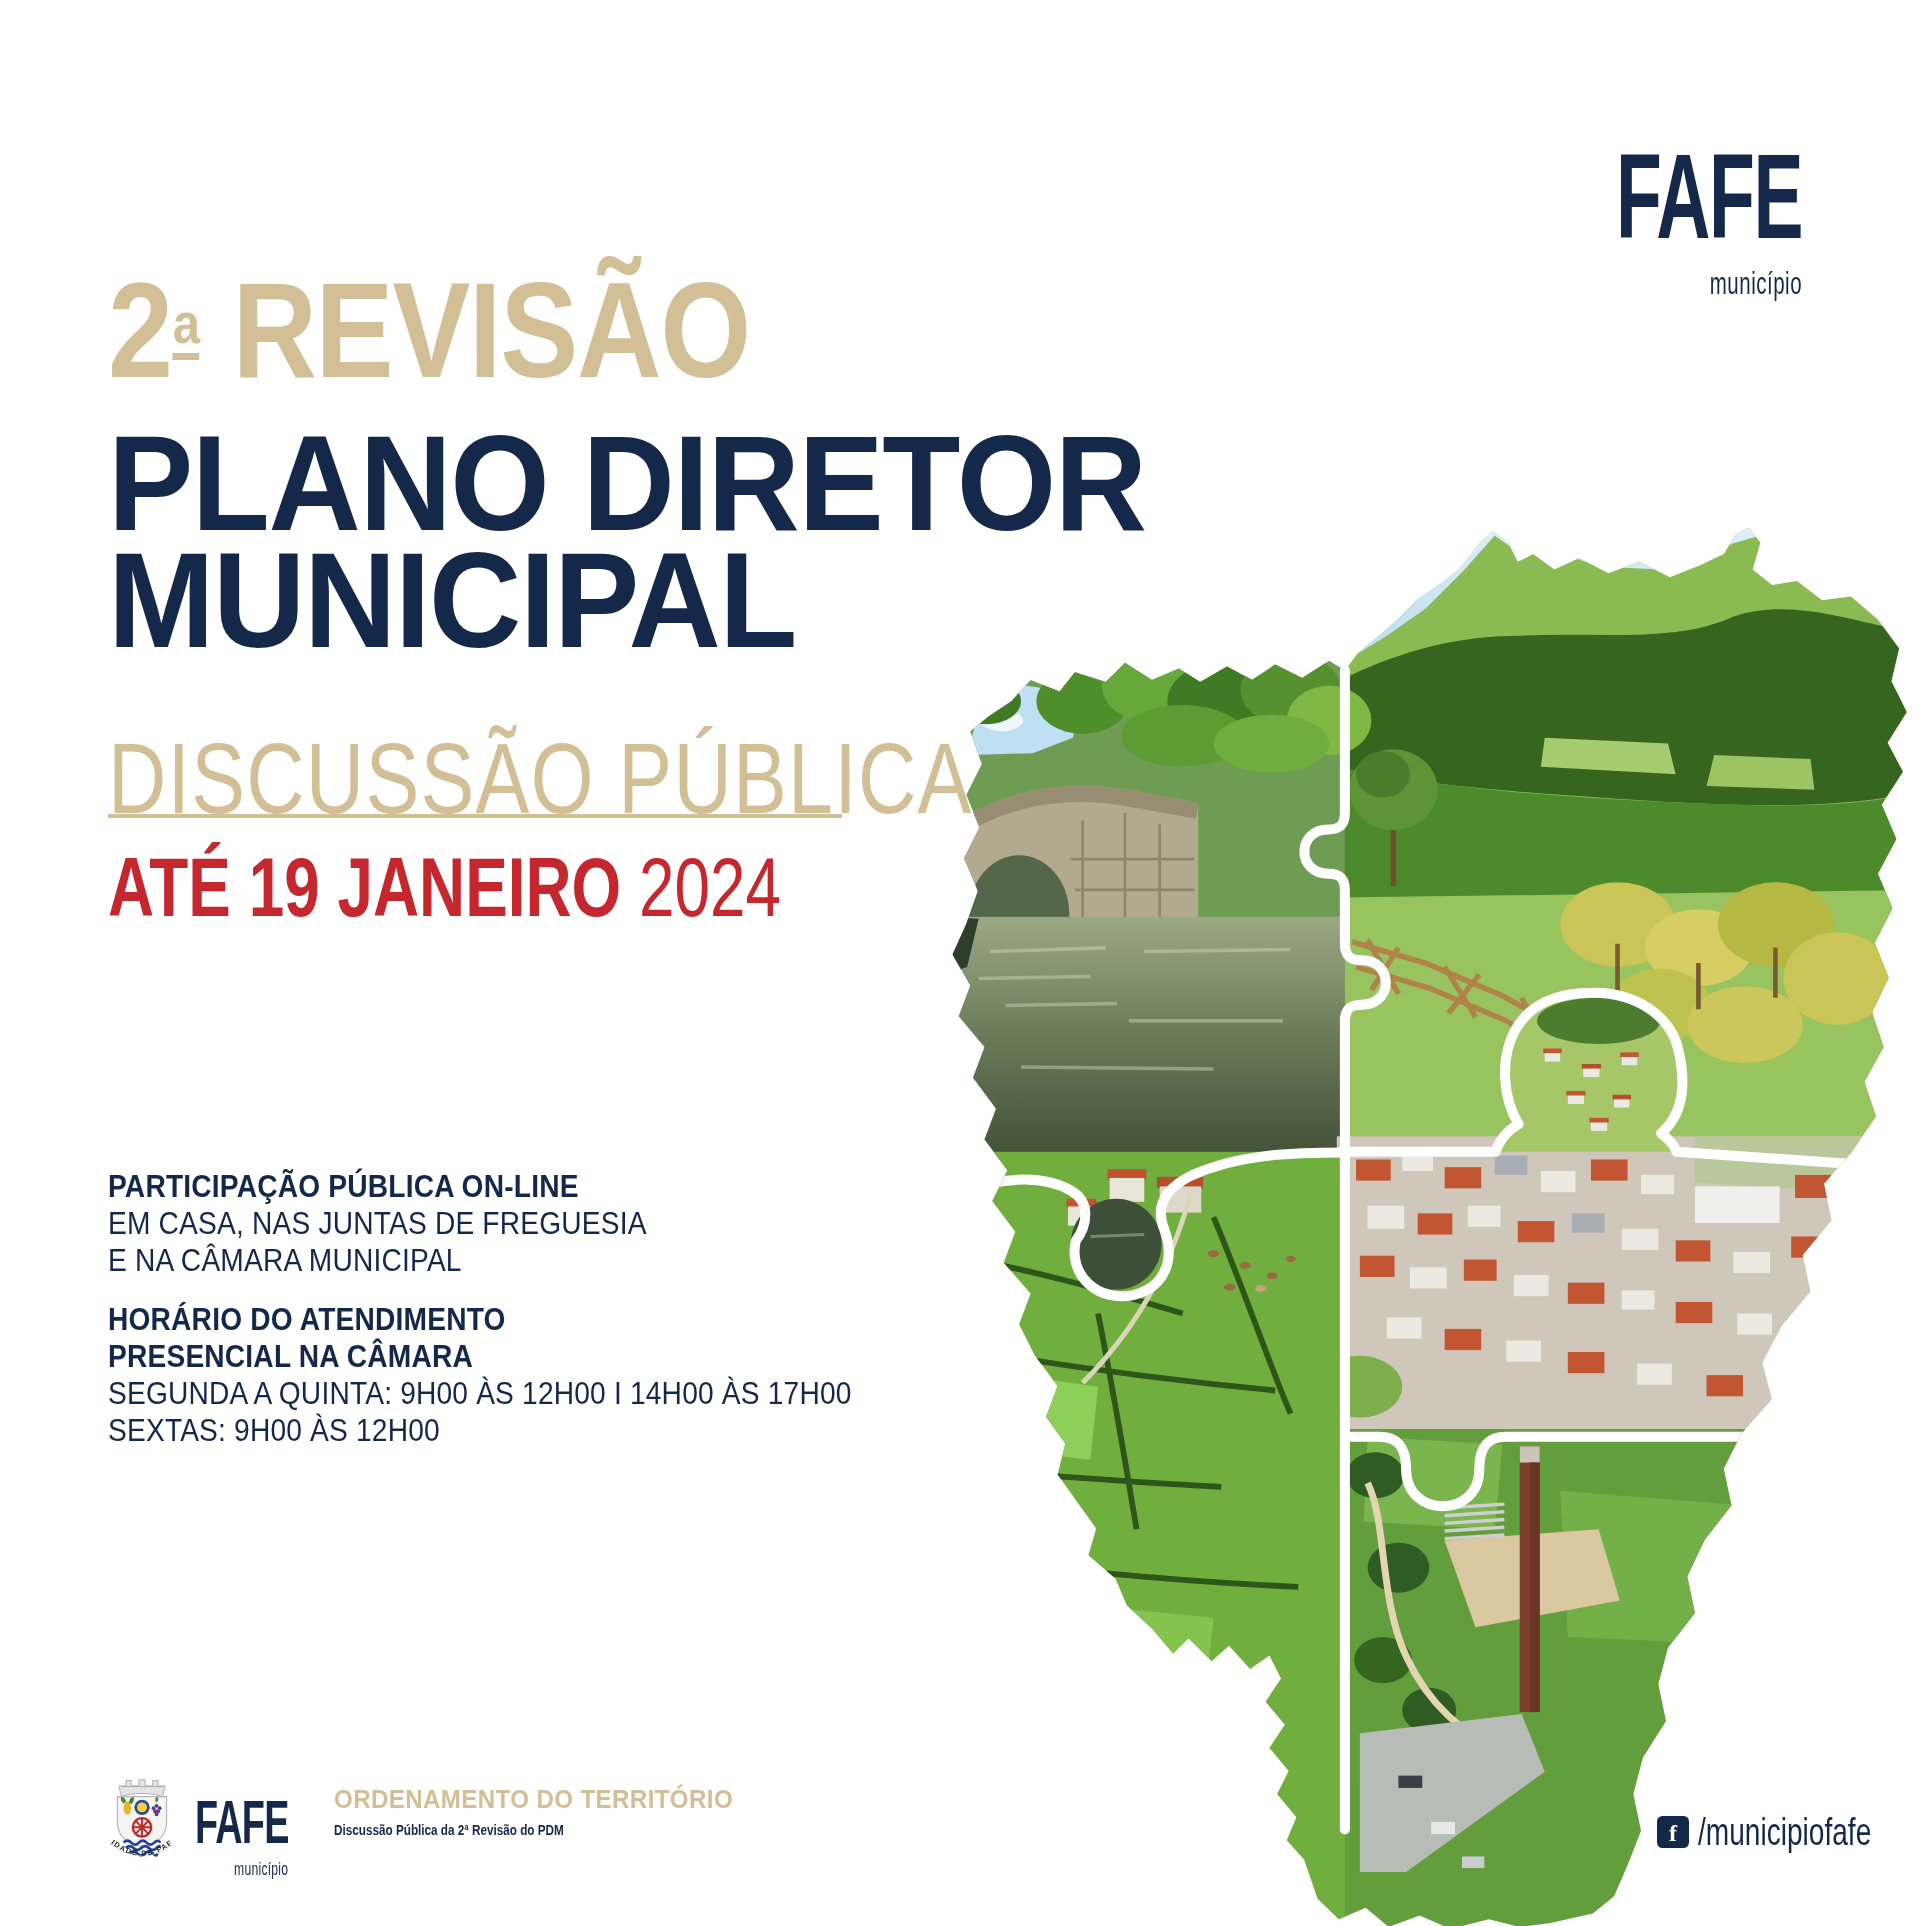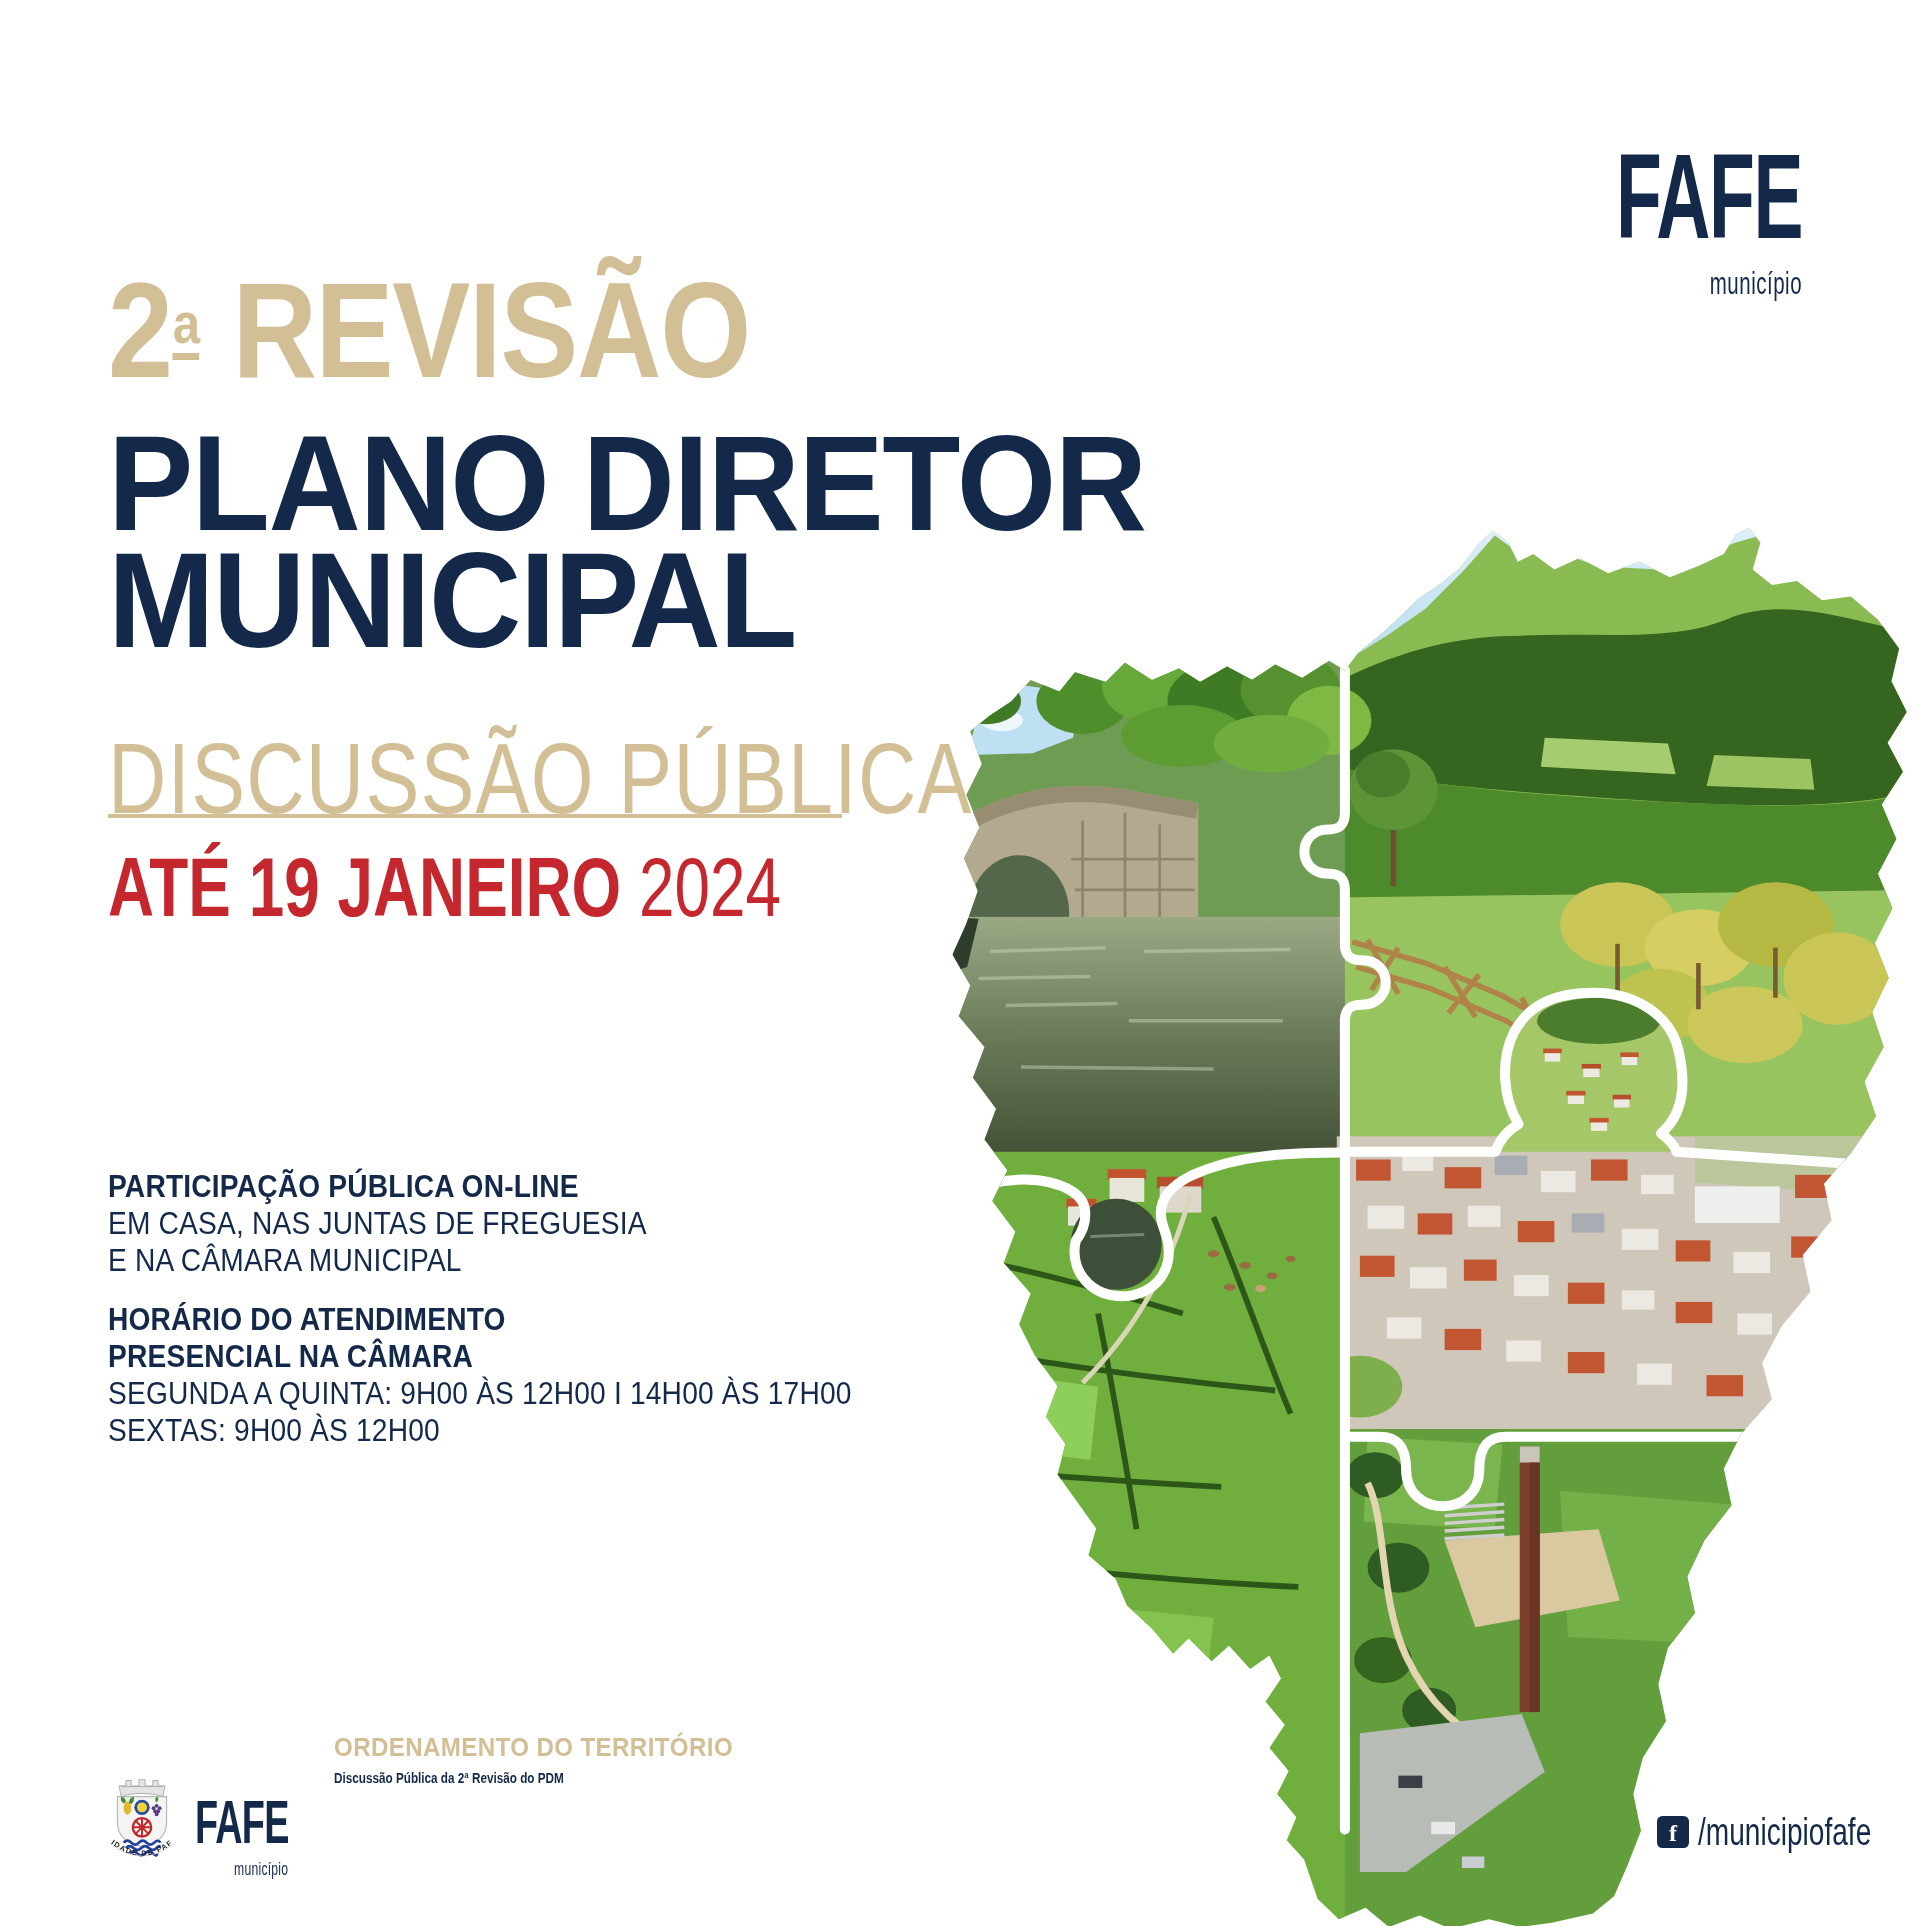--- a/index.html
+++ b/index.html
@@ -40,21 +40,21 @@
   
   .map-wrap{position:absolute;left:944px;top:520px;width:982px;height:1406px;}
 
   
   .crest{position:absolute;left:101px;top:1769px;width:82px;height:99px;}
   .brand-foot{position:absolute;left:195px;top:1792px;}
   .brand-foot .brand-name{display:block;font-weight:bold;font-size:61px;line-height:1;
       letter-spacing:-1.2px;color:#14294a;transform:scaleX(0.62);transform-origin:left top;white-space:nowrap;}
   .brand-foot .brand-tag{display:block;font-size:19px;line-height:1;color:#14294a;margin-top:6.2px;
       margin-left:39px;transform:scaleX(0.64);transform-origin:left top;white-space:nowrap;letter-spacing:0.4px;}
-  .dept{position:absolute;left:334px;top:1735px;}
+  .dept{position:absolute;left:334px;top:1787px;}
   .dept-title{font-weight:bold;font-size:25.4px;line-height:1;color:#d3bf96;white-space:nowrap;
       transform:scaleX(0.95);transform-origin:left top;letter-spacing:0.4px;}
   .dept-sub{position:absolute;left:0;top:36px;font-weight:bold;font-size:14.3px;line-height:1;color:#14294a;
       white-space:nowrap;transform:scaleX(0.82);transform-origin:left top;}
   .fb{position:absolute;left:1657px;top:1810px;display:flex;align-items:center;gap:8.5px;}
   .fb-icon{width:32px;height:32px;background:#14294a;border-radius:5.4px;display:flex;
       align-items:flex-end;justify-content:center;}
   .fb-icon span{color:#fff;font-weight:bold;font-size:24px;line-height:1;margin-bottom:3.1px;
       font-family:"Liberation Serif","DejaVu Serif",serif;}
   .fb-text{font-size:39px;color:#14294a;white-space:nowrap;transform:scaleX(0.72);

